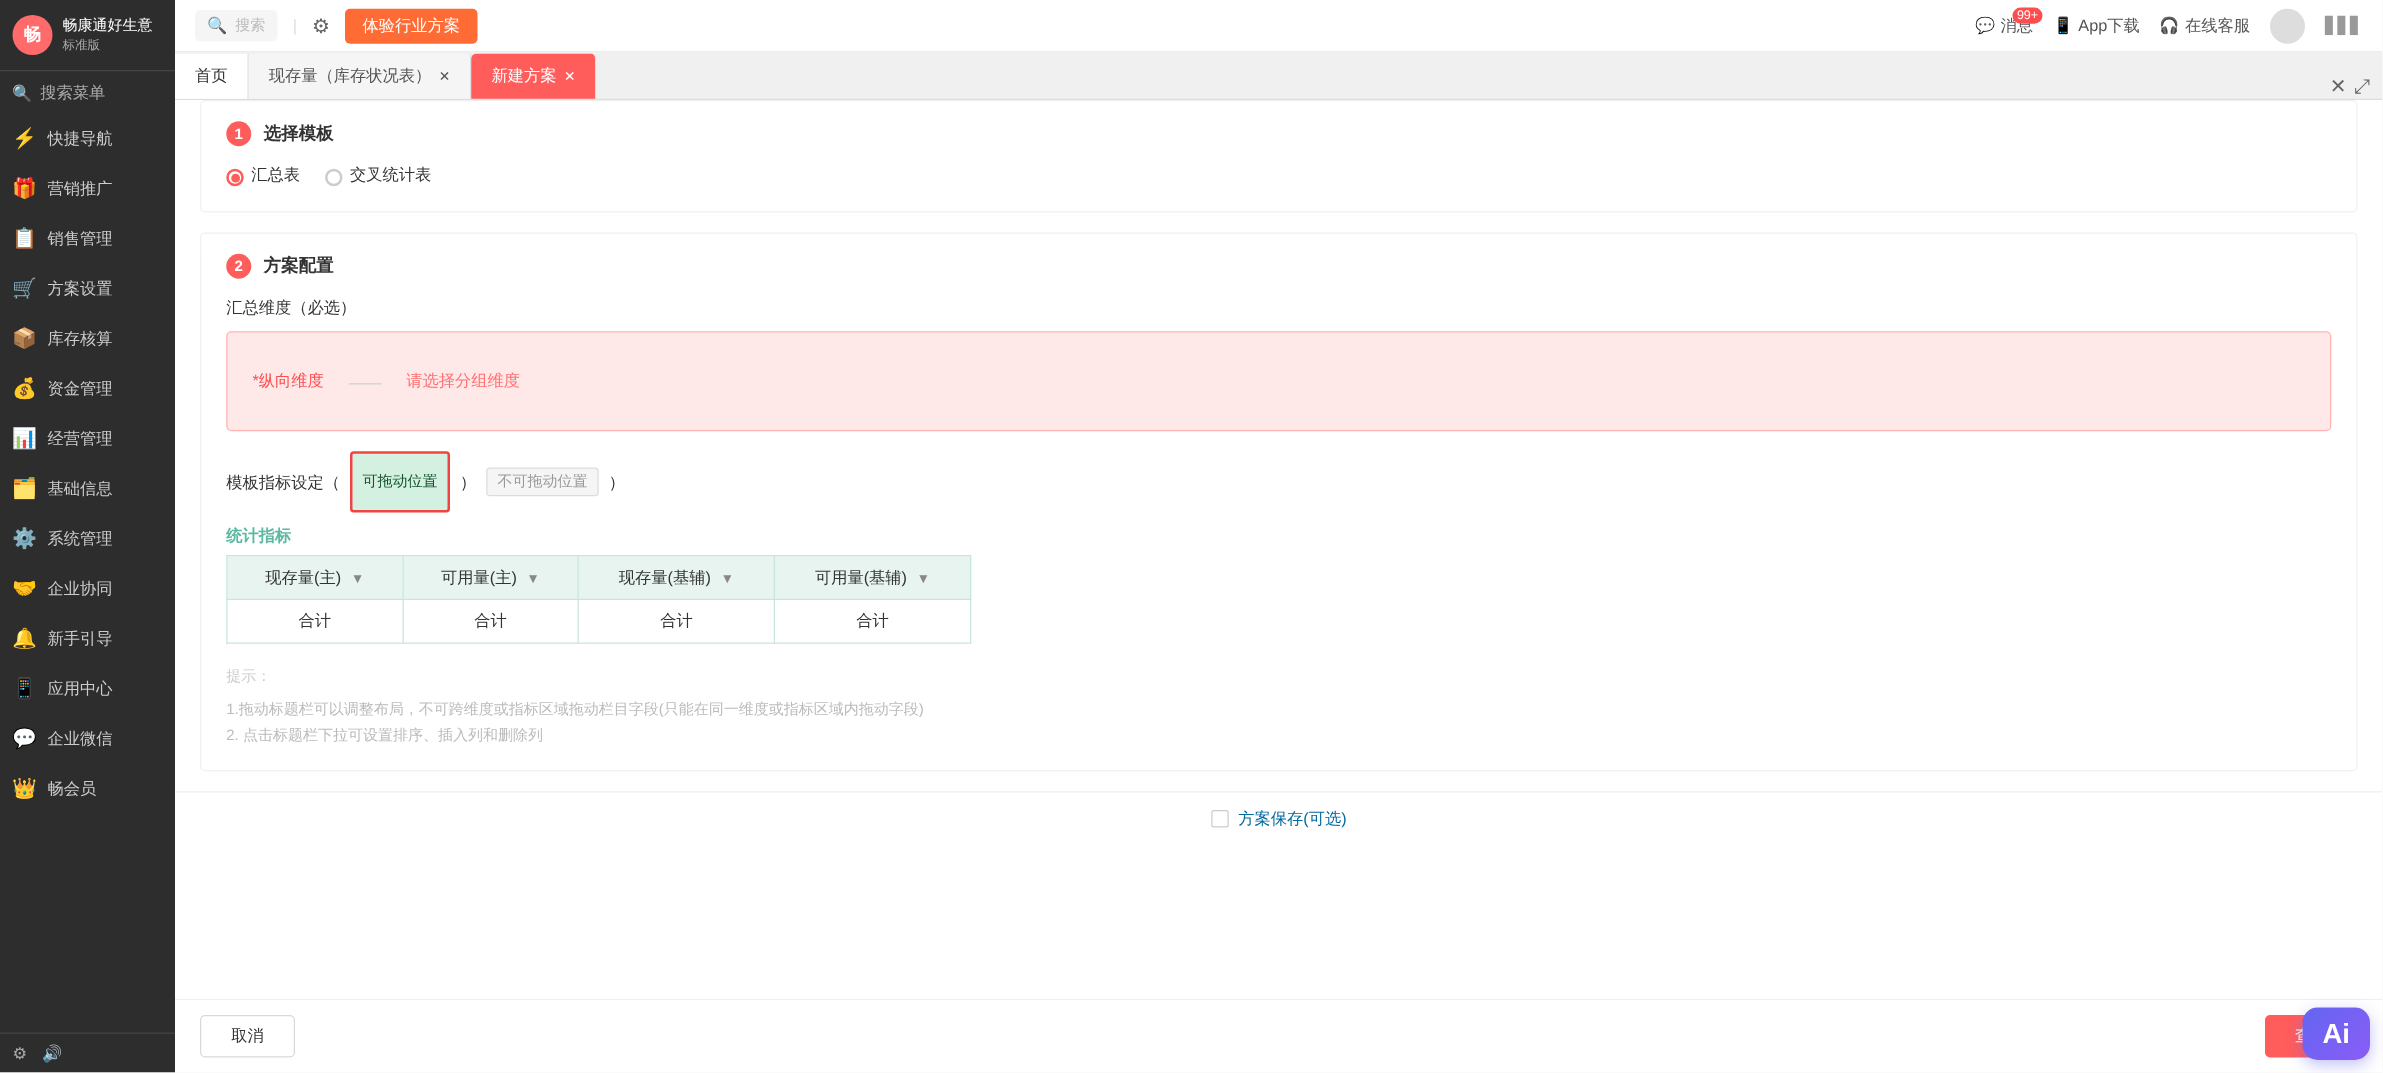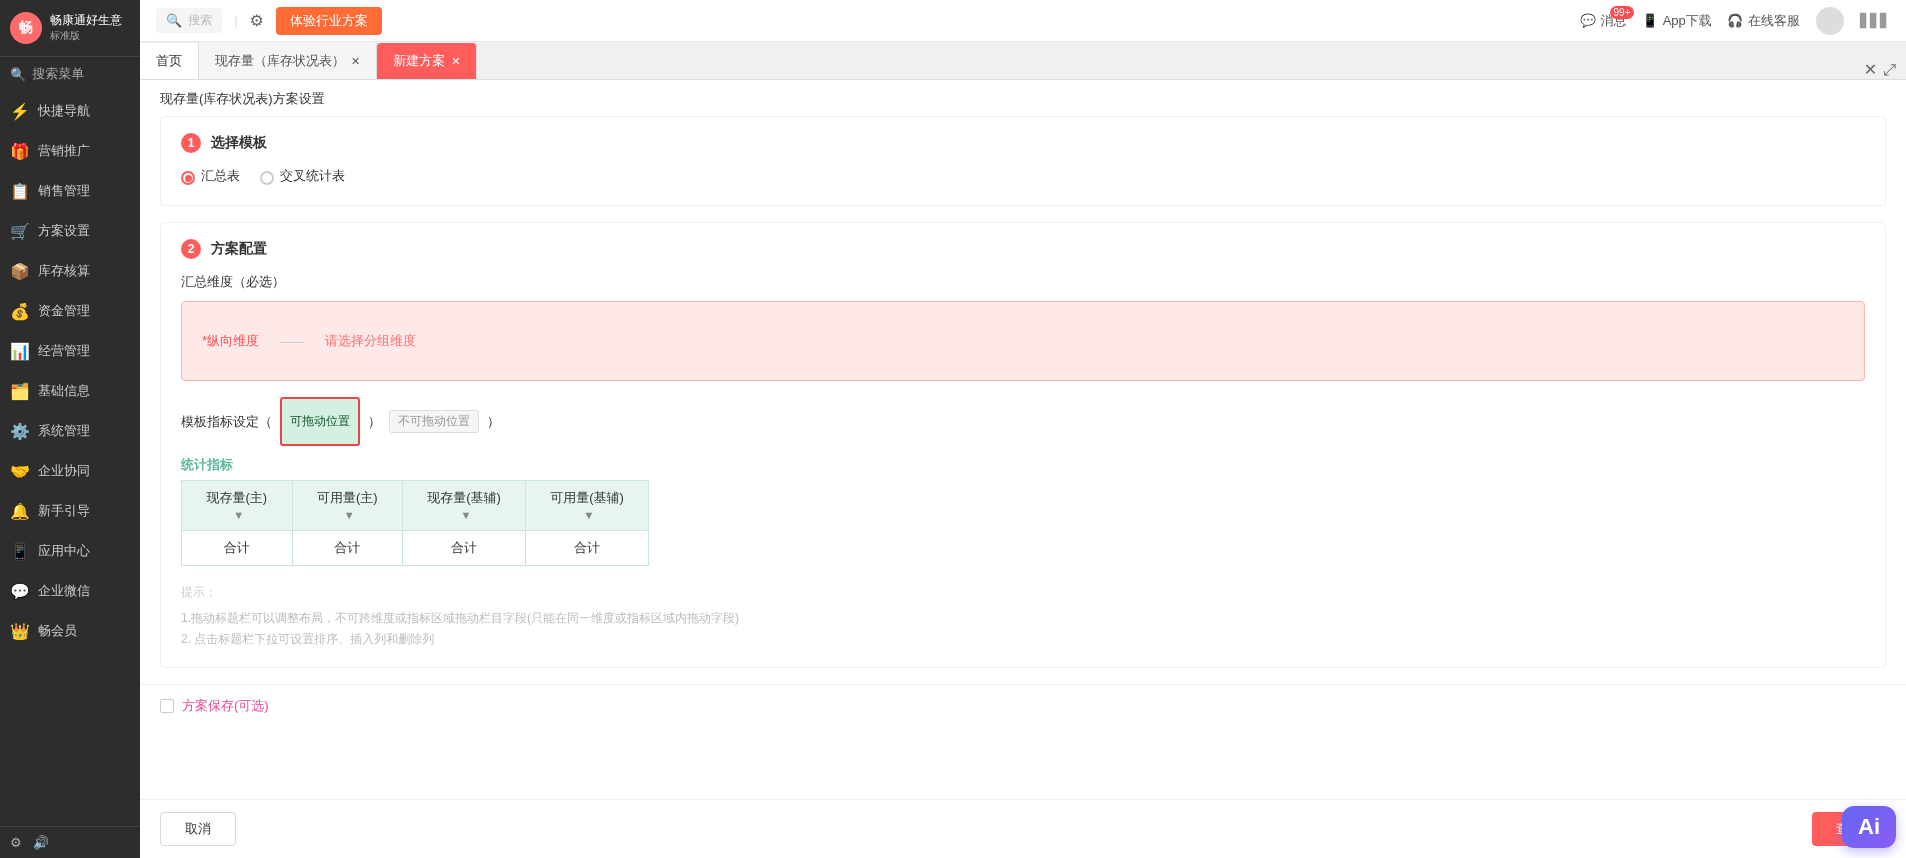--- a/index.html
+++ b/index.html
@@ -239,21 +239,21 @@
     }
 
     
     .stats-label {
       color: #5cb8a0;
       font-size: 13px; font-weight: bold;
       margin-bottom: 6px;
     }
     .stats-table {
       border-collapse: collapse;
-      width: 468px;
+      width: 596px;
     }
     .stats-table th {
       background: #e8f4f0;
       border: 1px solid #c8e6de;
       padding: 8px 16px;
       font-size: 13px; font-weight: normal;
       text-align: center; color: #333;
     }
     .stats-table th .dropdown-arrow {
       margin-left: 4px; color: #888; font-size: 11px;
@@ -269,21 +269,21 @@
     .tips {
       color: #bbb; font-size: 12px;
       margin-top: 16px; line-height: 1.8;
     }
 
     
     .save-row {
       display: flex; align-items: center; gap: 8px;
       padding: 12px 20px;
       border-top: 1px solid #f0f0f0;
-      font-size: 13px; color: #ec4899;
+      font-size: 13px; color: #0369a1; justify-content: center;
     }
     .checkbox-box {
       width: 14px; height: 14px;
       border: 1px solid #ccc; border-radius: 2px;
       cursor: pointer;
     }
 
     
     .footer {
       display: flex;
@@ -444,21 +444,20 @@
       <span>新建方案</span>
       <span class="tab-close">✕</span>
     </div>
     <div class="tabbar-expand">
       <span style="cursor:pointer; color:#666; font-size:16px;">✕</span>
       <span style="cursor:pointer; color:#666; font-size:16px;">⤢</span>
     </div>
   </div>
 
   <div class="content">
-    <div class="page-title">现存量(库存状况表)方案设置</div>
 
     <div class="panel">
       <div class="section-header">
         <div class="section-num">1</div>
         <span class="section-title">选择模板</span>
       </div>
       <div class="template-section">
         <div class="radio-group">
           <div class="radio-circle checked"></div>
           <span>汇总表</span>

